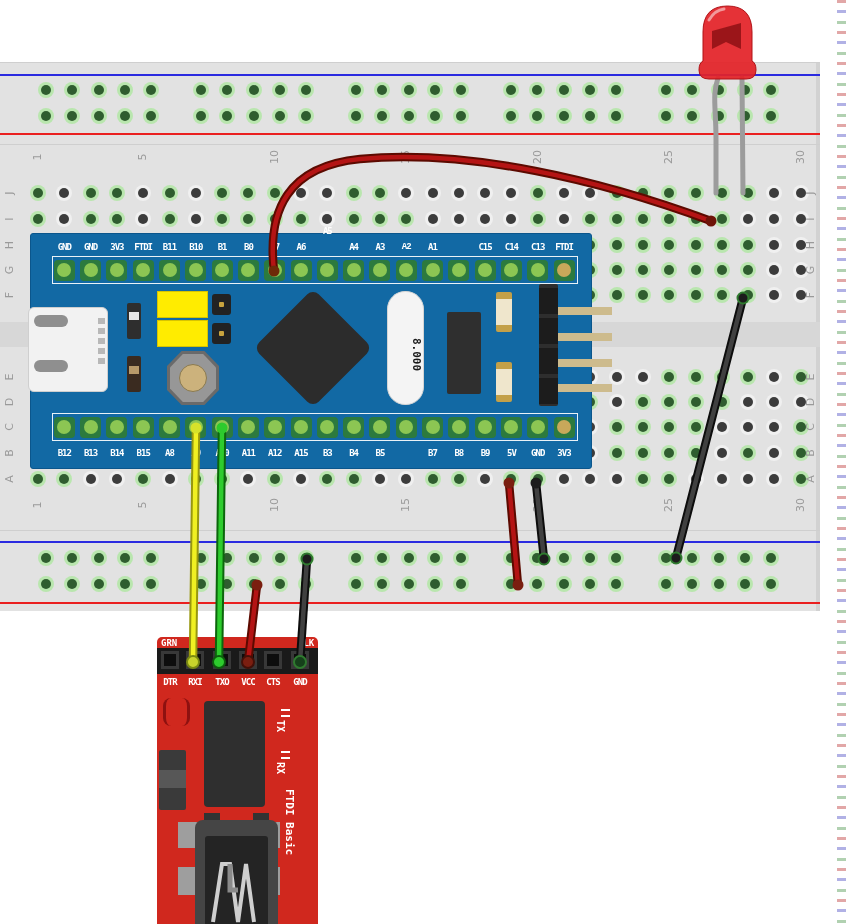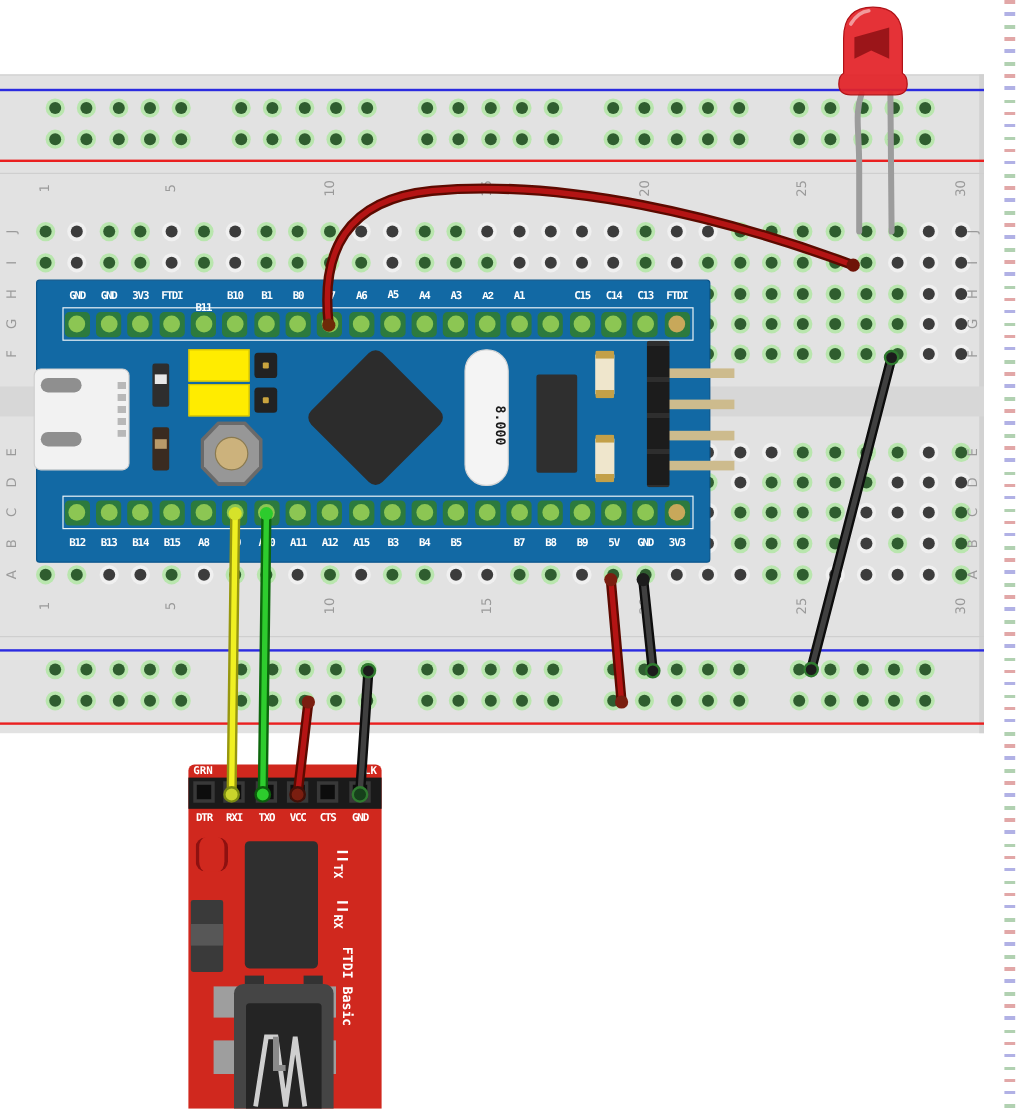--- a/index.html
+++ b/index.html
@@ -1306,21 +1306,21 @@
         <i></i>
       </div>
       <div class="abs silk" style="left: 102.9px; top: 242px;">3V3</div>
       <div class="pinhole" style="left: 106.4px; top: 259.5px;">
         <i></i>
       </div>
       <div class="abs silk" style="left: 129.2px; top: 242px;">FTDI</div>
       <div class="pinhole" style="left: 132.7px; top: 259.5px;">
         <i></i>
       </div>
-      <div class="abs silk" style="left: 155.5px; top: 252px;">B11</div>
+      <div class="abs silk" style="left: 155.5px; top: 242px;">B11</div>
       <div class="pinhole" style="left: 159px; top: 259.5px;">
         <i></i>
       </div>
       <div class="abs silk" style="left: 181.8px; top: 242px;">B10</div>
       <div class="pinhole" style="left: 185.3px; top: 259.5px;">
         <i></i>
       </div>
       <div class="abs silk" style="left: 208.1px; top: 242px;">B1</div>
       <div class="pinhole" style="left: 211.6px; top: 259.5px;">
         <i></i>
@@ -1330,21 +1330,21 @@
         <i></i>
       </div>
       <div class="abs silk" style="left: 260.7px; top: 242px;">A7</div>
       <div class="pinhole" style="left: 264.2px; top: 259.5px;">
         <i></i>
       </div>
       <div class="abs silk" style="left: 287px; top: 242px;">A6</div>
       <div class="pinhole" style="left: 290.5px; top: 259.5px;">
         <i></i>
       </div>
-      <div class="abs silk" style="left: 313.3px; top: 226px; margin-top: 15px;">A5</div>
+      <div class="abs silk" style="left: 313.3px; top: 226px;">A5</div>
       <div class="pinhole" style="left: 316.8px; top: 259.5px;">
         <i></i>
       </div>
       <div class="abs silk" style="left: 339.6px; top: 242px;">A4</div>
       <div class="pinhole" style="left: 343.1px; top: 259.5px;">
         <i></i>
       </div>
       <div class="abs silk" style="left: 365.9px; top: 242px;">A3</div>
       <div class="pinhole" style="left: 369.4px; top: 259.5px;">
         <i></i>

